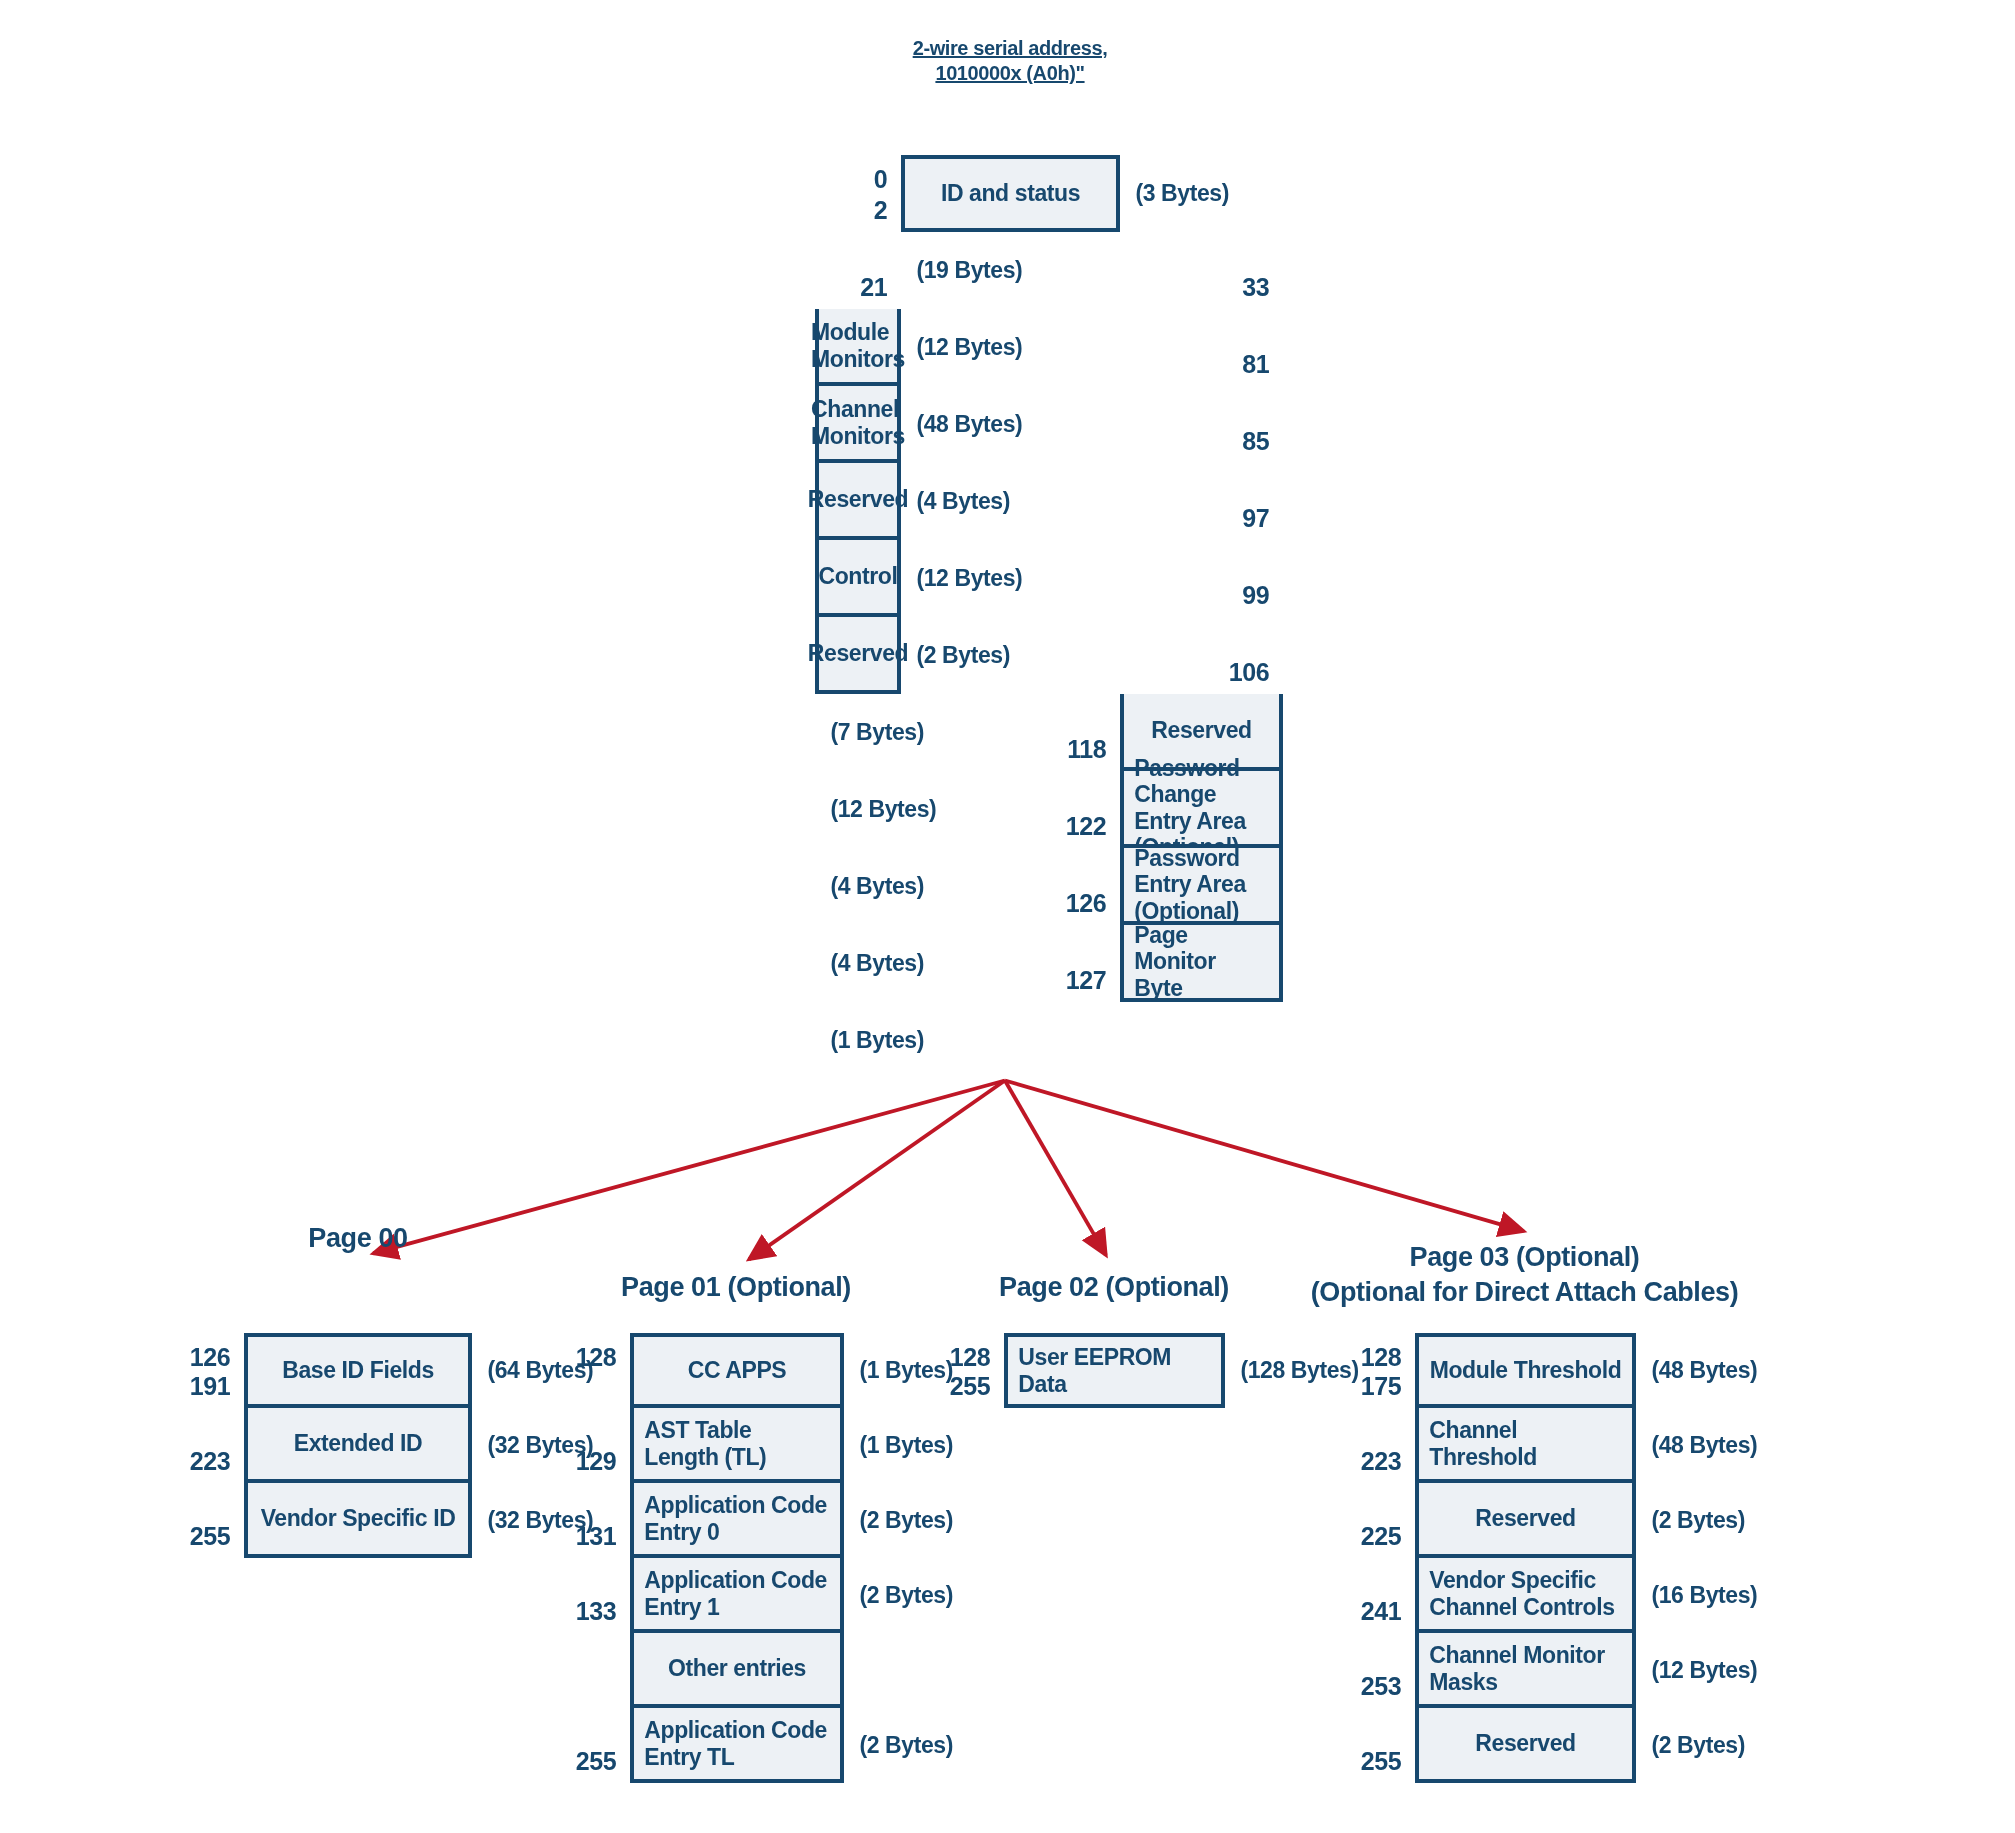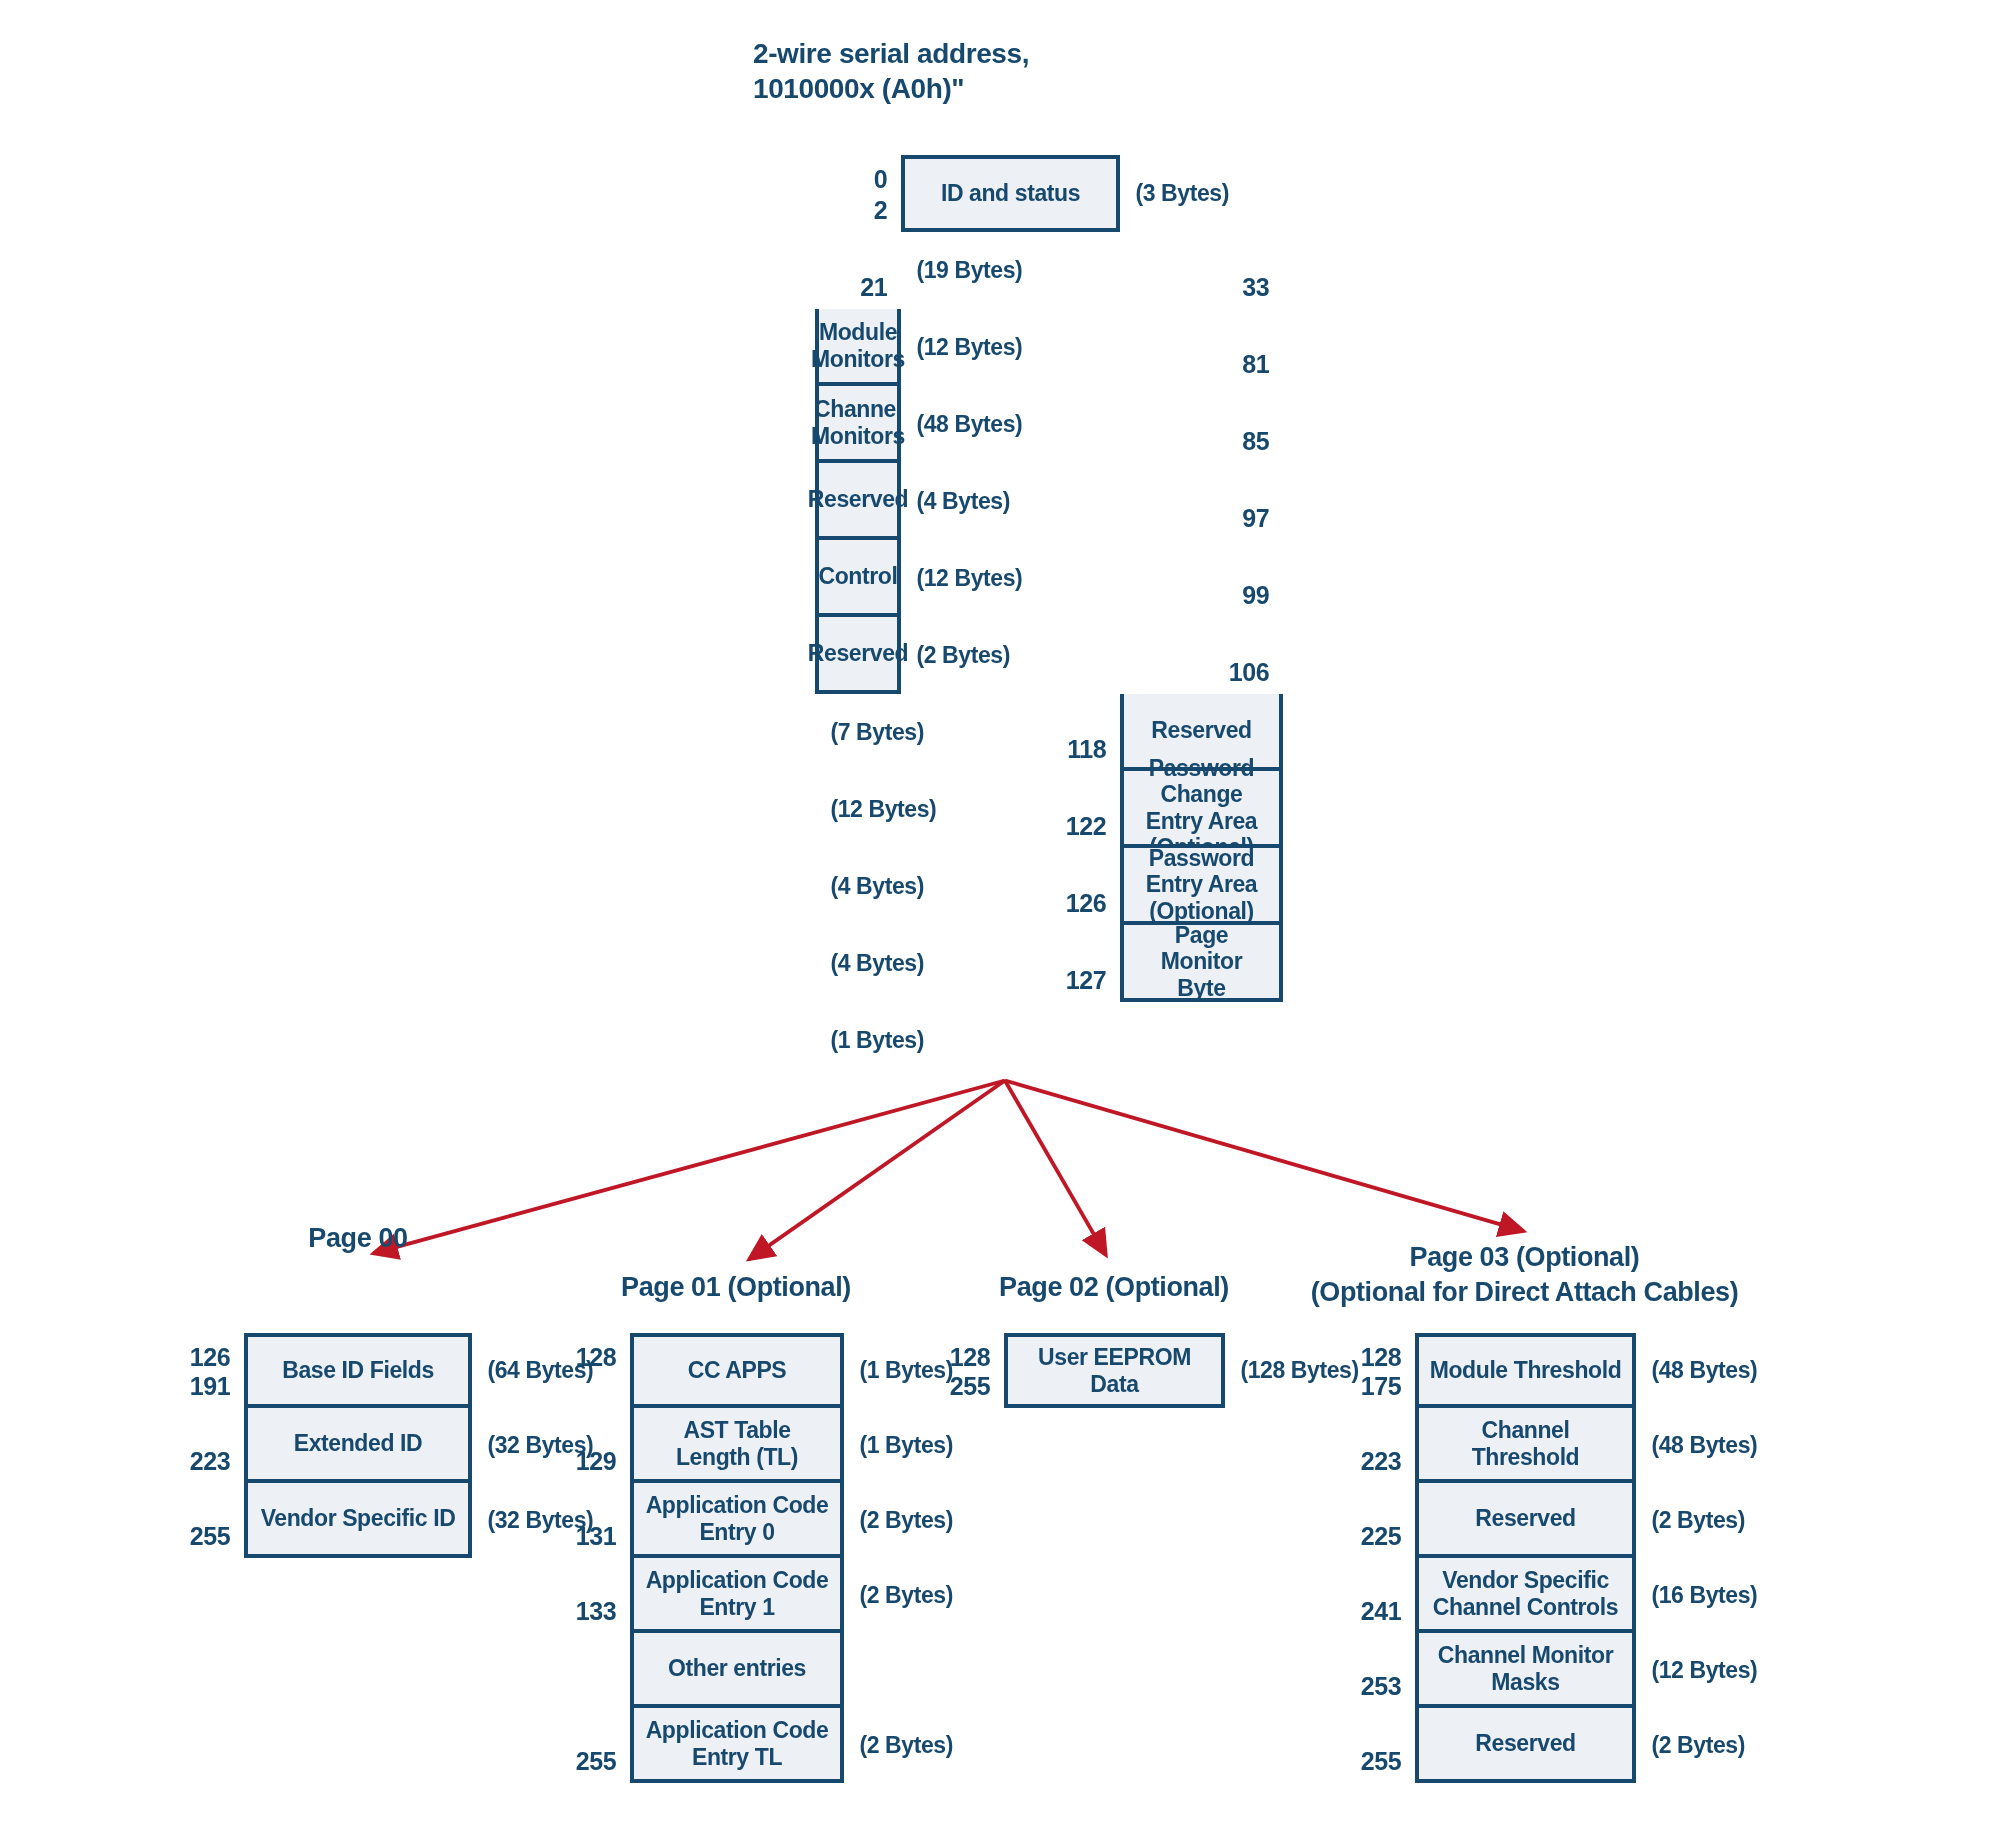--- a/index.html
+++ b/index.html
@@ -14,22 +14,24 @@
     background:#ffffff;
     font-family:"Liberation Sans", sans-serif;
     font-weight:bold;
     color:var(--ink);
     overflow:hidden;
     letter-spacing:-0.4px;
   }
   .main-title{
     position:absolute;
     left:753px;top:36px;width:514px;
-    font-size:28px;
+    text-align:center;
+    font-size:20px;
     line-height:1.25;
+    text-decoration:underline;
   }
   .page-title{
     position:absolute;
     text-align:center;
     font-size:27px;
     line-height:1.3;
   }
   
   .memmap{
     position:absolute;
@@ -46,21 +48,21 @@
   .memmap .addr .addr-top{top:10.3px;}
   .memmap .addr .addr-bottom{bottom:6.8px;}
   .memmap .box{
     background:var(--fill);
     border-left:4.3px solid var(--ink);
     border-right:4.3px solid var(--ink);
     border-bottom:4.3px solid var(--ink);
     display:flex;
     align-items:center;
     justify-content:center;
-    text-align:center;
+    text-align:left;
     font-size:23px;
     line-height:1.15;
     padding:0 10.3px;
     box-sizing:border-box;
   }
   .memmap .box.first{border-top:4.3px solid var(--ink);}
   .memmap .bytes{
     display:flex;
     align-items:center;
     padding-left:15.4px;

